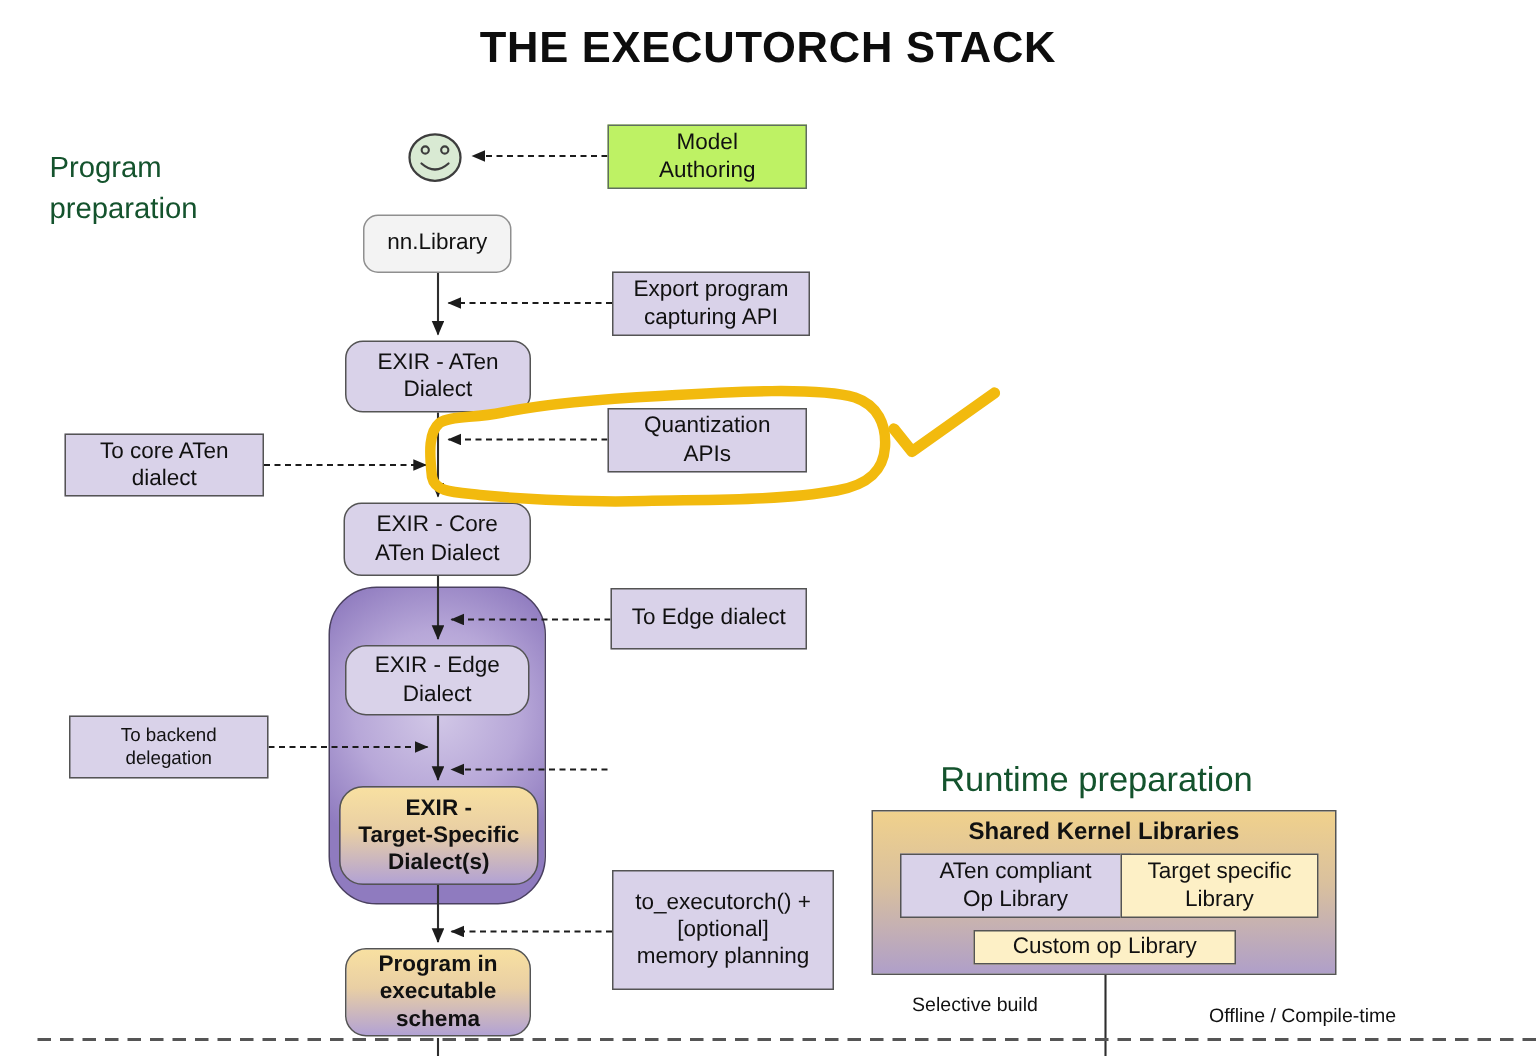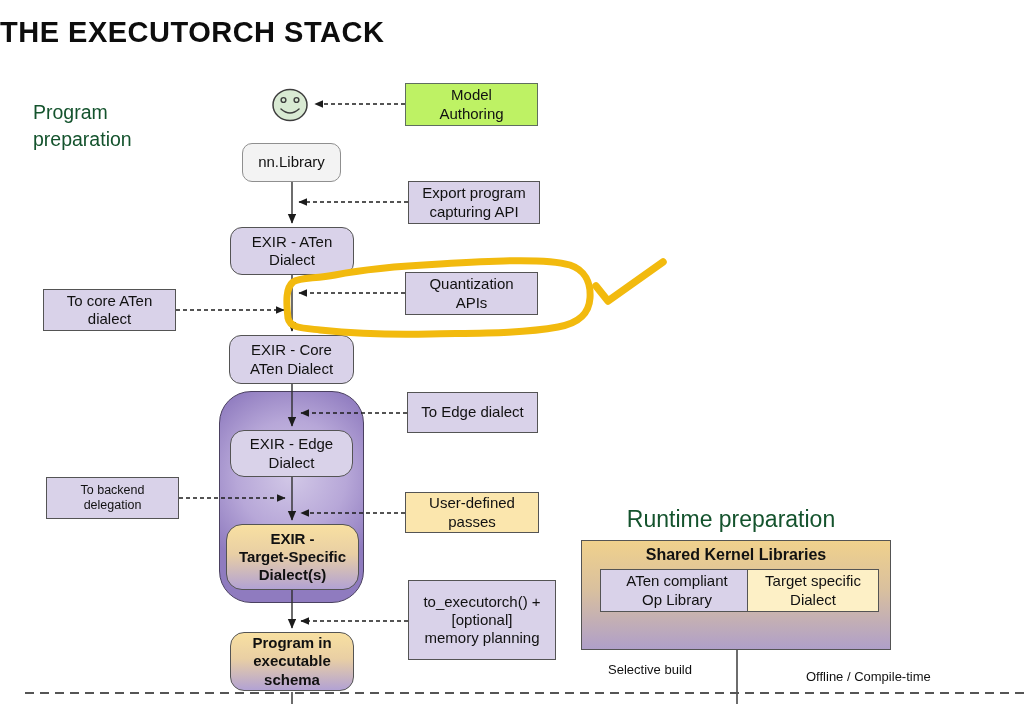--- a/index.html
+++ b/index.html
@@ -1,19 +1,19 @@
 <!DOCTYPE html>
 <html><head>
 <meta charset="utf-8">
 <style>
   html,body{margin:0;padding:0;}
   body{font-family:"Liberation Sans","DejaVu Sans",sans-serif;background:#ffffff;}
   .stage{position:relative;width:1024px;height:704px;background:#ffffff;overflow:hidden;}
 
-  .title{position:absolute;top:16px;left:0;right:0;
+  .title{position:absolute;top:16px;left:0;right:0;text-align:center;
          font-size:29px;font-weight:700;color:#0d0d0d;letter-spacing:.5px;z-index:3;}
 
   .section-label{position:absolute;font-weight:400;color:#14532d;white-space:pre-line;z-index:3;}
   .pp{left:33px;top:99px;font-size:19.5px;line-height:1.4;}
   .rp{left:615px;top:506px;width:232px;font-size:23px;text-align:center;}
 
   .box{position:absolute;display:flex;align-items:center;justify-content:center;
        text-align:center;white-space:pre-line;border:1.5px solid #545454;
        font-size:15px;line-height:1.22;color:#111;box-sizing:border-box;z-index:3;}
   .purple{background:#d9d2e9;}
@@ -105,38 +105,37 @@
 APIs</div>
   <div class="box purple" style="left:43px;top:289px;width:133px;height:42px">To core ATen
 dialect</div>
   <div class="box purple r12" style="left:229px;top:335px;width:125px;height:49px">EXIR - Core
 ATen Dialect</div>
   <div class="box purple" style="left:407px;top:392px;width:131px;height:41px">To Edge dialect</div>
   <div class="box purple r14" style="left:230px;top:430px;width:123px;height:47px">EXIR - Edge
 Dialect</div>
   <div class="box purple small" style="left:46px;top:477px;width:133px;height:42px">To backend
 delegation</div>
-  <div class="box tan" style="left:405px;top:492px;width:134px;height:41px">User-defined
-passes</div>
   <div class="box grad r16" style="left:226px;top:524px;width:133px;height:66px">EXIR -
 Target-Specific
 Dialect(s)</div>
   <div class="box purple" style="left:408px;top:580px;width:148px;height:80px">to_executorch() +
 [optional]
 memory planning</div>
   <div class="box grad r14" style="left:230px;top:632px;width:124px;height:59px">Program in
 executable
 schema</div>
 
   <div class="skl">
     <div class="skl-title">Shared Kernel Libraries</div>
     <div class="box purple" style="left:18px;top:28px;width:154px;height:43px">ATen compliant
 Op Library</div>
     <div class="box cream" style="left:165px;top:28px;width:132px;height:43px">Target specific
-Dialect</div>
+Library</div>
+    <div class="box cream" style="left:67px;top:79px;width:175px;height:23px">Custom op Library</div>
   </div>
 
   <div class="bottom-label" style="left:592px;top:662px;width:116px;text-align:center">Selective build</div>
   <div class="bottom-label" style="left:806px;top:669px;width:170px">Offline / Compile-time</div>
 
   <svg class="layer annotation" viewBox="0 0 1024 704">
     <path d="M 288,318
              C 286,300 286,288 293,282
              C 300,277 315,279 335,275
              C 365,269 400,266 440,264

